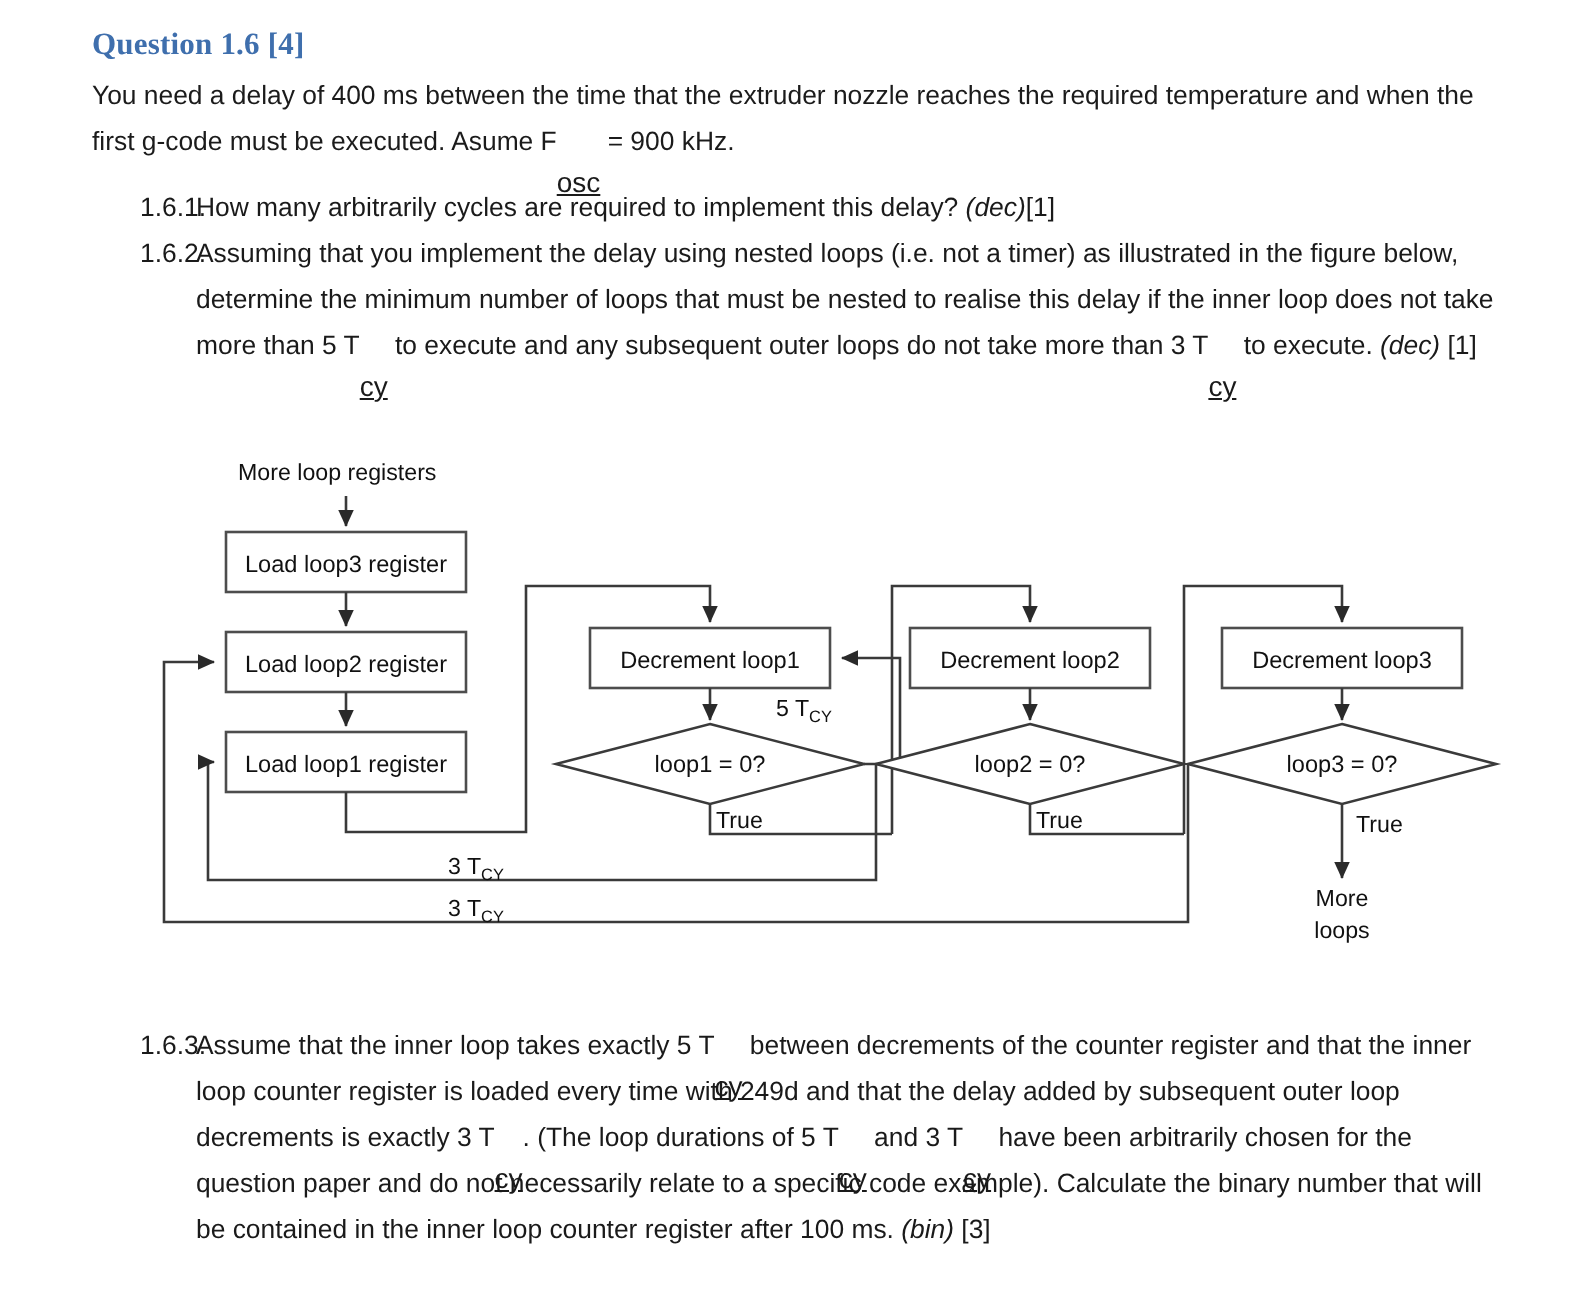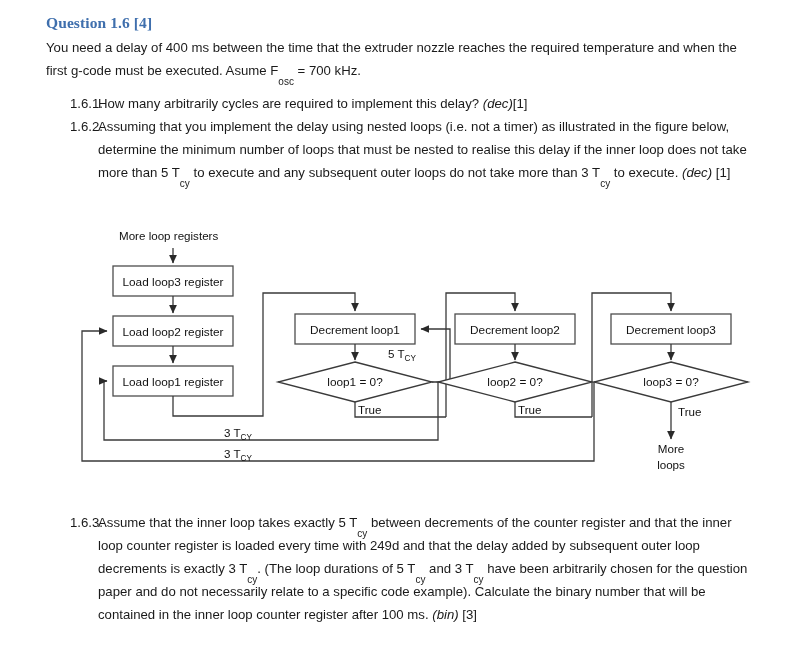--- a/index.html
+++ b/index.html
@@ -67,25 +67,26 @@
   .sub-body {
     flex: 1 1 auto;
   }
   .sub-list-bottom {
     position: absolute;
     left: 46px;
     top: 511px;
     width: 706px;
   }
   sub {
-    font-size: 10px;
+    font-size: 14px;
     line-height: 0;
     vertical-align: baseline;
     position: relative;
-    top: 10px;
+    top: 21px;
+    text-decoration: underline;
   }
   i.it { }
 
   
   .chart {
     position: absolute;
     left: 0px;
     top: 218px;
     width: 785px;
     height: 265px;
@@ -122,21 +123,21 @@
 </style>
 </head>
 <body>
 
 <div class="page">
 
   <div class="q-heading">Question 1.6 [4]</div>
 
   <div class="body-text" id="intro-para">
     <span>You need a delay of 400 ms between the time that the extruder nozzle reaches the required temperature</span>
-    <span>and when the first g-code must be executed. Asume F</span><sub>osc</sub><span> = 700 kHz.</span>
+    <span>and when the first g-code must be executed. Asume F</span><sub>osc</sub><span> = 900 kHz.</span>
   </div>
 
   <div class="sub-list">
 
     <div class="sub-item">
       <div class="sub-num">1.6.1.</div>
       <div class="sub-body"><span>How many arbitrarily cycles are required to implement this delay? </span><i class="it">(dec)</i><span>[1]</span></div>
     </div>
 
     <div class="sub-item">

